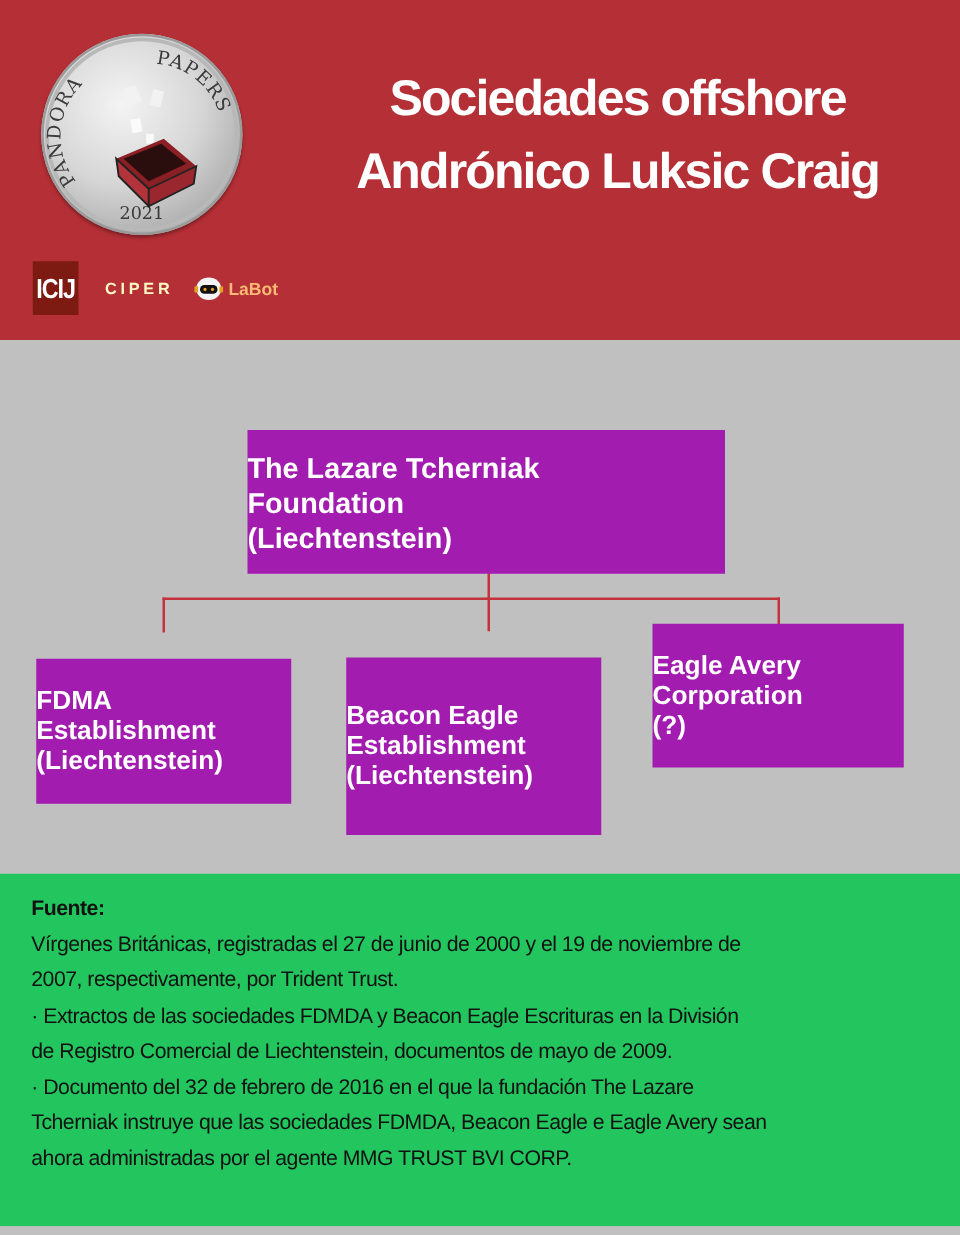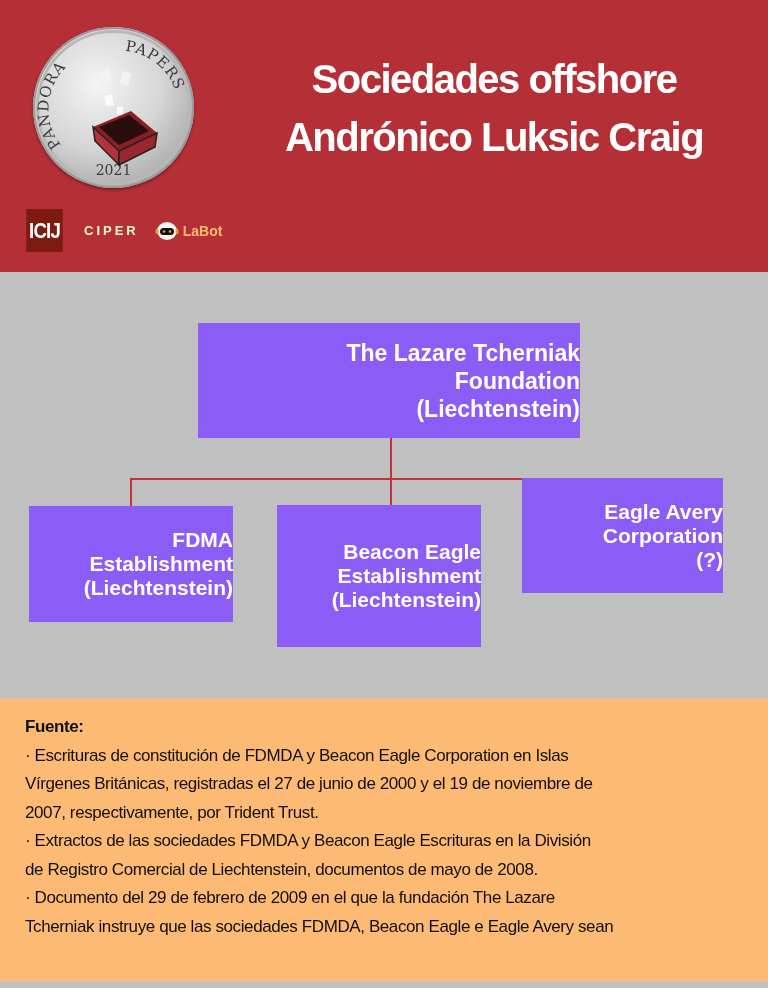--- a/index.html
+++ b/index.html
@@ -17,31 +17,31 @@
           font-family: "Liberation Sans", sans-serif; transform: scaleX(0.85); }
   .ciper { margin-left: 18px; color: #fef9c3; font-weight: bold; font-size: 13px; letter-spacing: 3px; }
   .labot { margin-left: 16px; display: flex; align-items: center; color: #fdba74; font-weight: bold; font-size: 14px; }
   .labot .robot { width: 24px; height: 22px; margin-right: 4px; }
 
   .title { position: absolute; left: 220px; top: 50px; width: 548px; text-align: center; color: #fff;
            font-family: "Liberation Sans", sans-serif; font-weight: bold; font-size: 40px; line-height: 58px;
            letter-spacing: -1.5px; }
 
   .diagram { position: absolute; left: 0; top: 272px; width: 768px; height: 427px; background: #c0c0c0; }
-  .box { position: absolute; background: #8b5cf6; color: #fff; text-align: center;
-         display: flex; flex-direction: column; justify-content: center; align-items: flex-end;
-         font-family: "Liberation Sans", sans-serif; font-weight: bold; }
+  .box { position: absolute; background: #a21caf; color: #fff; text-align: center;
+         display: flex; flex-direction: column; justify-content: center; align-items: flex-start;
+         font-family: "Liberation Sans", sans-serif; font-weight: bold; margin-top: 21px; }
   .box.top { left: 198px; top: 323px; width: 382px; height: 115px; font-size: 23px; line-height: 28px; }
   .box.child { font-size: 21px; line-height: 24px; }
   .box.c1 { left: 29px; top: 506px; width: 204px; height: 116px; }
   .box.c2 { left: 277px; top: 505px; width: 204px; height: 142px; }
   .box.c3 { left: 522px; top: 478px; width: 201px; height: 115px; }
   .line { position: absolute; background: #c4323b; }
 
-  .footer { position: absolute; left: 0; top: 699px; width: 768px; height: 282px; background: #fdba74;
+  .footer { position: absolute; left: 0; top: 699px; width: 768px; height: 282px; background: #22c55e;
             padding: 14px 25px 0 25px; color: #111; font-family: "Liberation Sans", sans-serif; font-size: 17px;
             line-height: 28.5px; letter-spacing: -0.4px; }
   .footer .src-title { font-weight: bold; }
   .footer-strip { position: absolute; left: 0; top: 981px; width: 768px; height: 7px; background: #c0c0c0; }
 </style>
 </head>
 <body>
 
 <div class="header">
   <div class="coin">
@@ -120,21 +120,21 @@
 </div>
 
 <div class="box child c3">
   <div>Eagle Avery</div>
   <div>Corporation</div>
   <div>(?)</div>
 </div>
 
 <div class="footer">
   <div class="src-title">Fuente:</div>
-  <div>· Escrituras de constitución de FDMDA y Beacon Eagle Corporation en Islas</div>
   <div>Vírgenes Británicas, registradas el 27 de junio de 2000 y el 19 de noviembre de</div>
   <div>2007, respectivamente, por Trident Trust.</div>
   <div>· Extractos de las sociedades FDMDA y Beacon Eagle Escrituras en la División</div>
-  <div>de Registro Comercial de Liechtenstein, documentos de mayo de 2008.</div>
-  <div>· Documento del 29 de febrero de 2009 en el que la fundación The Lazare</div>
+  <div>de Registro Comercial de Liechtenstein, documentos de mayo de 2009.</div>
+  <div>· Documento del 32 de febrero de 2016 en el que la fundación The Lazare</div>
   <div>Tcherniak instruye que las sociedades FDMDA, Beacon Eagle e Eagle Avery sean</div>
+  <div>ahora administradas por el agente MMG TRUST BVI CORP.</div>
 </div>
 <div class="footer-strip"></div>
 
 </body></html>

